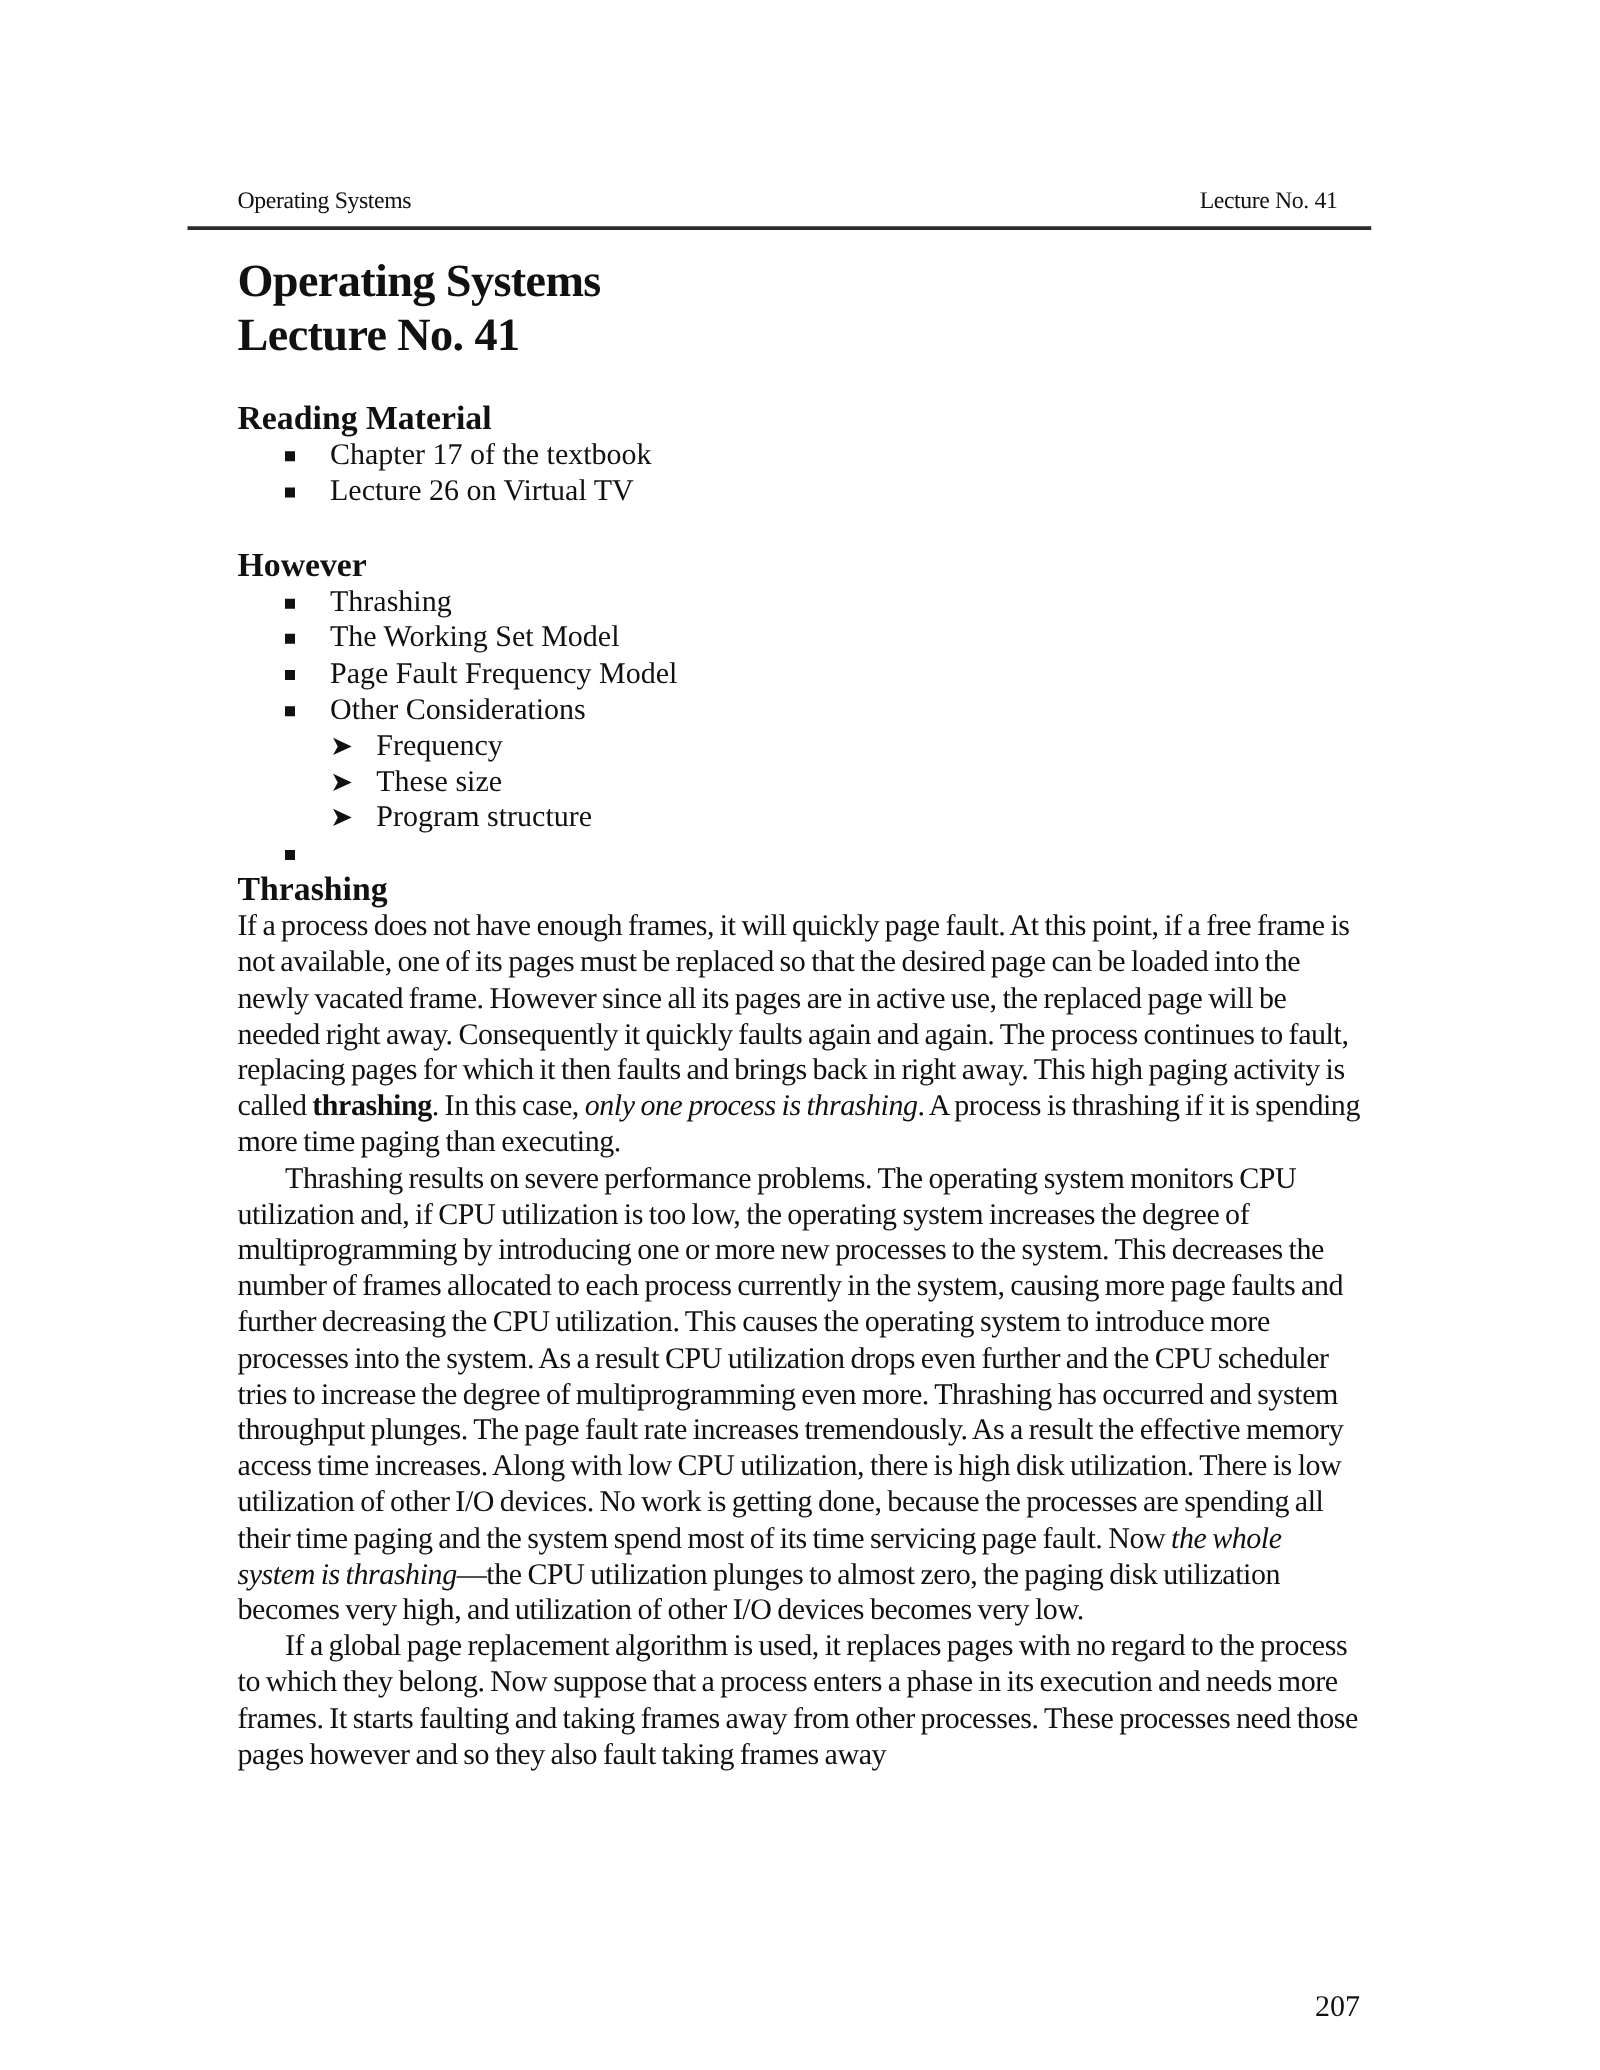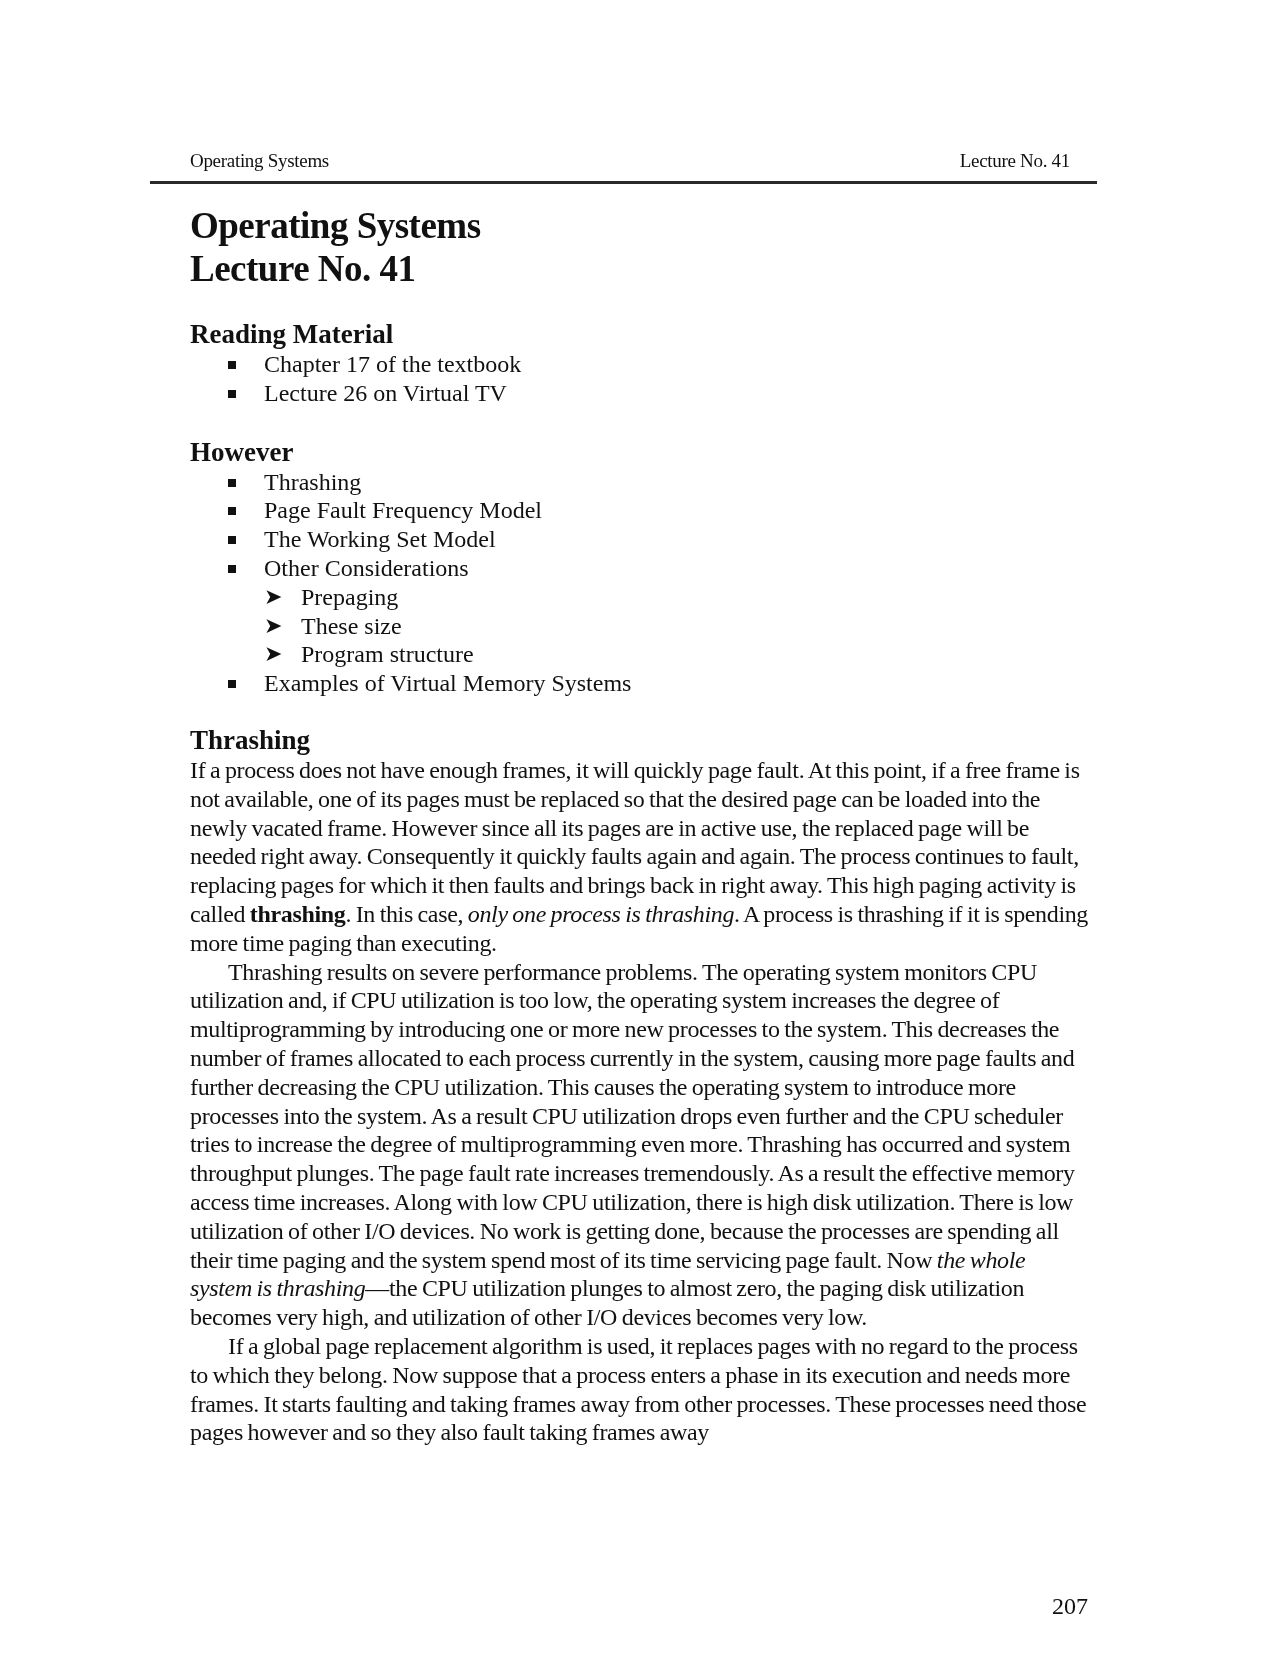--- a/index.html
+++ b/index.html
@@ -131,31 +131,31 @@
   <ul class="bullets">
     <li><span class="bullet"></span><span>Chapter 17 of the textbook</span></li>
     <li><span class="bullet"></span><span>Lecture 26 on Virtual TV</span></li>
   </ul>
 
   <div class="gap-1"></div>
 
   <h2 class="section-heading">However</h2>
   <ul class="bullets">
     <li><span class="bullet"></span><span>Thrashing</span></li>
+    <li><span class="bullet"></span><span>The Working Set Model</span></li>
     <li><span class="bullet"></span><span>Page Fault Frequency Model</span></li>
-    <li><span class="bullet"></span><span>The Working Set Model</span></li>
     <li><span class="bullet"></span><span>Other Considerations</span></li>
   </ul>
   <ul class="sub">
-    <li><span class="arrow">➤</span><span>Prepaging</span></li>
+    <li><span class="arrow">➤</span><span>Frequency</span></li>
     <li><span class="arrow">➤</span><span>These size</span></li>
     <li><span class="arrow">➤</span><span>Program structure</span></li>
   </ul>
   <ul class="bullets">
-    <li><span class="bullet"></span><span>Examples of Virtual Memory Systems</span></li>
+    <li><span class="bullet"></span></li>
   </ul>
 
   <div class="gap-3"></div>
 
   <h2 class="section-heading">Thrashing</h2>
 
   <p class="para"><span>If a process does not have enough frames, it will quickly page fault. At this point, if a free frame is not available, one of its pages must be replaced so that the desired page can be loaded into the newly vacated frame. However since all its pages are in active use, the replaced page will be needed right away. Consequently it quickly faults again and again. The process continues to fault, replacing pages for which it then faults and brings back in right away. This high paging activity is called </span><b>thrashing</b><span>. In this case, </span><i>only one process is thrashing</i><span>. A process is thrashing if it is spending more time paging than executing.</span></p>
 
   <p class="para indent"><span>Thrashing results on severe performance problems. The operating system monitors CPU utilization and, if CPU utilization is too low, the operating system increases the degree of multiprogramming by introducing one or more new processes to the system. This decreases the number of frames allocated to each process currently in the system, causing more page faults and further decreasing the CPU utilization. This causes the operating system to introduce more processes into the system. As a result CPU utilization drops even further and the CPU scheduler tries to increase the degree of multiprogramming even more. Thrashing has occurred and system throughput plunges. The page fault rate increases tremendously. As a result the effective memory access time increases. Along with low CPU utilization, there is high disk utilization. There is low utilization of other I/O devices. No work is getting done, because the processes are spending all their time paging and the system spend most of its time servicing page fault. Now </span><i>the whole system is thrashing</i><span>—the CPU utilization plunges to almost zero, the paging disk utilization becomes very high, and utilization of other I/O devices becomes very low.</span></p>
 

